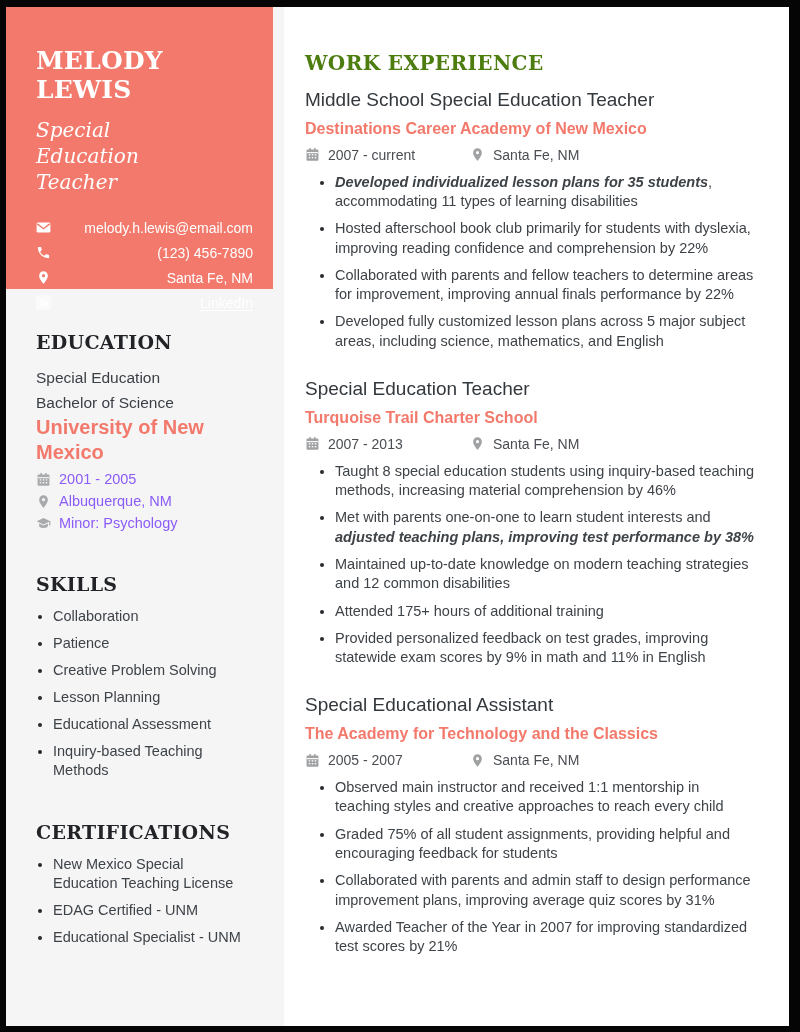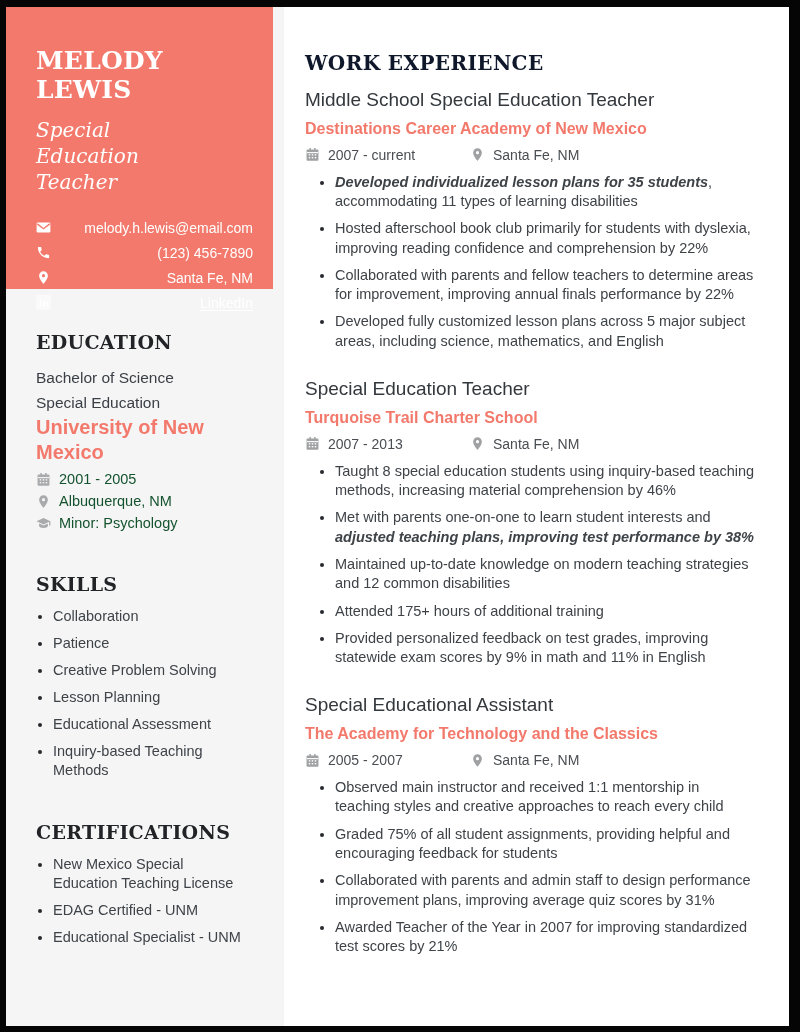--- a/index.html
+++ b/index.html
@@ -59,33 +59,33 @@
   .side-heading {
     margin:0 0 12px 0;
     font-family:"DejaVu Serif", serif;
     font-weight:bold;
     font-size:19px;
     letter-spacing:0.3px;
     color:#212326;
   }
   .edu-line { font-size:15.5px; color:#3A3F45; line-height:25px; }
   .edu-school { font-size:20px; font-weight:bold; color:#F2796B; line-height:25px; }
-  .meta-row { display:flex; align-items:center; gap:8px; font-size:14.5px; color:#14532d; margin-top:6px; }
+  .meta-row { display:flex; align-items:center; gap:8px; font-size:14.5px; color:#8b5cf6; margin-top:6px; }
   ul.dots { margin:0; padding:0 0 0 17px; }
   ul.dots li { font-size:14.5px; color:#3E4348; line-height:1.28; margin-bottom:8.5px; }
   ul.dots li::marker { color:#26292D; font-size:14px; }
   
   .main { flex:1; padding:44px 34px 0 21px; }
   .work-heading {
     margin:0 0 14px 0;
     font-family:"DejaVu Serif", serif;
     font-weight:bold;
     font-size:20px;
     letter-spacing:0.4px;
-    color:#0f172a;
+    color:#4d7c0f;
   }
   .job { margin-bottom:27px; }
   .job-title { margin:0; font-size:19px; font-weight:normal; color:#33383D; line-height:1.2; }
   .company { margin-top:8px; font-size:16px; font-weight:bold; color:#F2796B; }
   .meta { display:flex; align-items:center; margin-top:9px; margin-bottom:10px; }
   .meta-item { display:flex; align-items:center; gap:8px; font-size:14px; color:#4A4E53; }
   .meta-item.date { width:165px; }
   .main ul.dots { padding-left:30px; }
   .main ul.dots li { margin-bottom:8px; line-height:1.33; }
   .em { font-weight:bold; font-style:italic; }
@@ -136,22 +136,22 @@
             </span>
             <span class="link">LinkedIn</span>
           </div>
         </div>
     </div>
 
     <div class="side-content">
 
       <section class="side-section">
         <h3 class="side-heading">EDUCATION</h3>
+        <div class="edu-line">Special Education</div>
         <div class="edu-line">Bachelor of Science</div>
-        <div class="edu-line">Special Education</div>
         <div class="edu-school">University of New Mexico</div>
         <div>
             <div class="meta-row">
               <span class="icon">
                 <svg viewBox="0 0 24 24">
                   <path fill="currentColor" d="M7 1.5h2.4V5H7zM14.6 1.5H17V5h-2.4z"></path>
                   <rect x="2.5" y="4" width="19" height="18" rx="1.5" fill="currentColor"></rect>
                   <path d="M3 9h18" stroke="var(--cut,#fff)" stroke-width="1.8"></path>
                   <g fill="var(--cut,#fff)">
                     <rect x="6" y="11.5" width="2.4" height="2.2"></rect>

